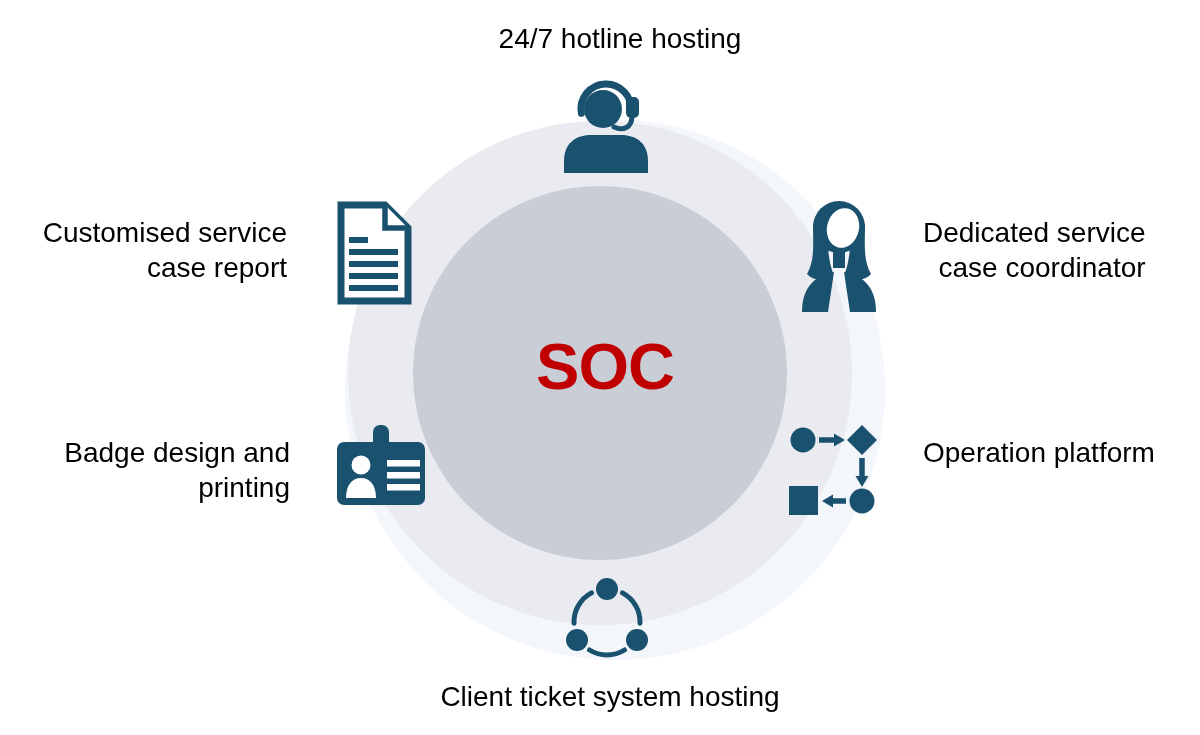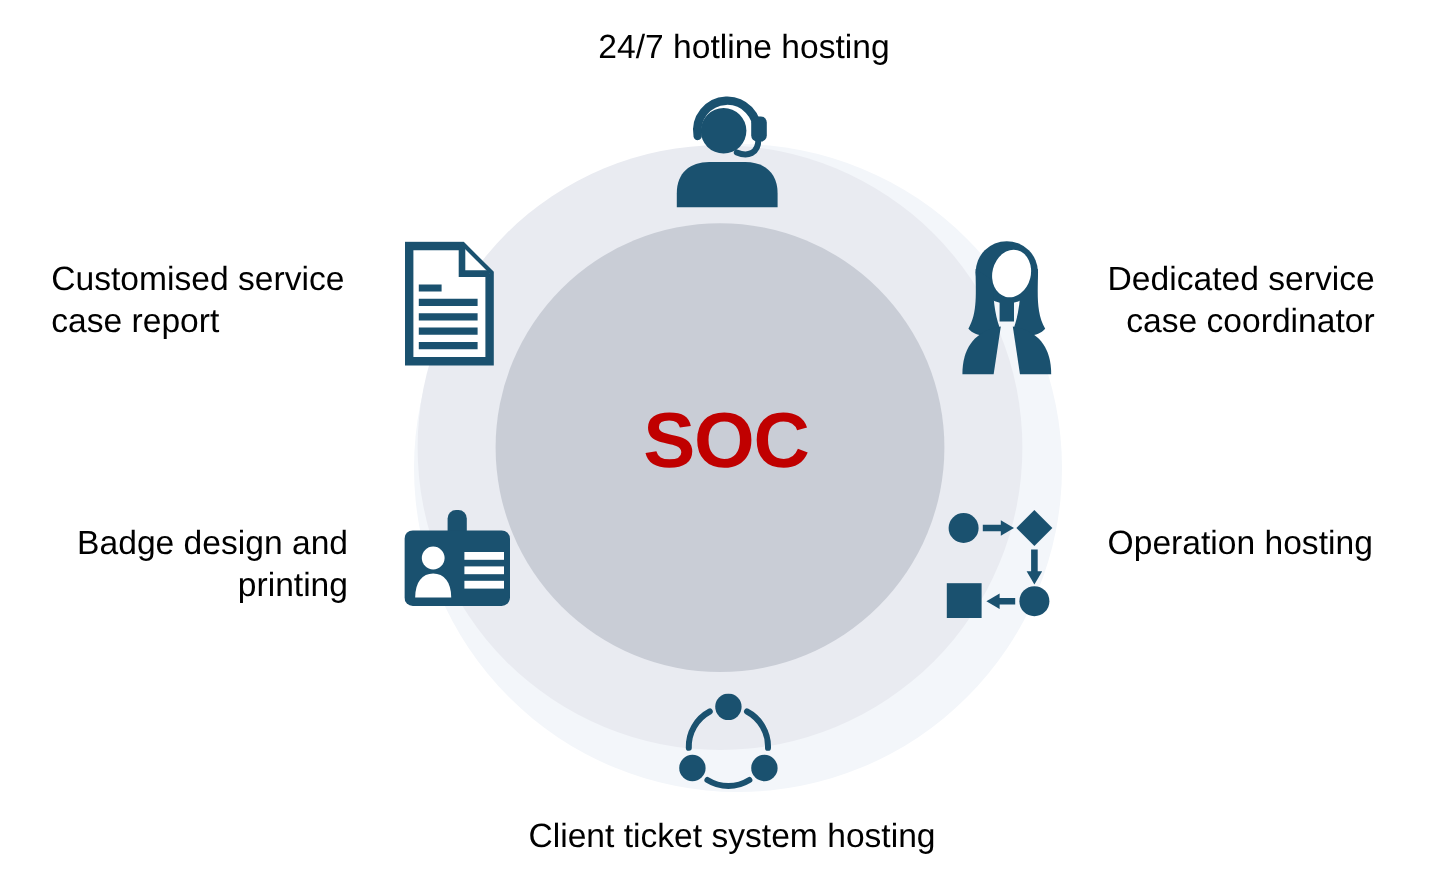--- a/index.html
+++ b/index.html
@@ -15,21 +15,21 @@
   .inner-circle{left:413px;top:186px;width:374px;height:374px;background:var(--inner-circle-color,#c9cdd6);}
   .center-label{
     position:absolute;left:0;top:334px;width:1210px;text-align:center;
     font-size:65px;line-height:65px;font-weight:700;letter-spacing:-1px;
     color:var(--center-text-color,#c00000);
   }
   .label{position:absolute;font-size:28px;line-height:35px;color:var(--label-color,#000);}
   .label span{display:block;}
   .l-hotline{left:20px;top:21px;width:1200px;text-align:center;}
   .l-ticket{left:10px;top:679px;width:1200px;text-align:center;}
-  .l-report{right:913px;top:215px;white-space:nowrap;}
+  .l-report{right:913px;top:215px;text-align:right;white-space:nowrap;}
   .l-coordinator{left:923px;top:215px;white-space:nowrap;text-align:right;}
   .l-badge{right:910px;top:435px;text-align:right;white-space:nowrap;}
   .l-platform{left:923px;top:435px;white-space:nowrap;}
   .icon{position:absolute;color:var(--icon-color,#1a516f);}
   .icon svg{display:block;width:100%;height:100%;}
   .i-headset{left:562px;top:77px;width:88px;height:96px;}
   .i-document{left:335px;top:201px;width:78px;height:104px;}
   .i-woman{left:799px;top:200px;width:80px;height:112px;}
   .i-badge{left:337px;top:425px;width:88px;height:82px;}
   .i-flow{left:788px;top:425px;width:92px;height:92px;}
@@ -69,21 +69,21 @@
       <path d="M14,24 C14,44 16,60 8,74 C15,82 29,81 34,73 C30,62 28,46 29,34 Z" fill="currentColor"></path>
       <path d="M66,24 C66,44 64,60 72,74 C65,82 51,81 46,73 C50,62 52,46 51,34 Z" fill="currentColor"></path>
       <ellipse cx="44" cy="28" rx="16" ry="20" transform="rotate(14 44 28)" fill="#fff"></ellipse>
       <path d="M34,50 L46,50 L46,68 L34,68 Z" fill="currentColor"></path>
       <path d="M3,112 C3,90 13,79 27,74 L35,72 L29,112 Z" fill="currentColor"></path>
       <path d="M77,112 C77,90 67,79 53,74 L45,72 L51,112 Z" fill="currentColor"></path>
     </svg>
   </div>
 
   <div class="label l-platform">
-    <span>Operation hosting</span>
+    <span>Operation platform</span>
   </div>
   <div class="icon i-flow">
     <svg viewBox="0 0 92 92" aria-hidden="true">
       <circle cx="15" cy="15" r="12.5" fill="currentColor"></circle>
       <path d="M74,0 L89,15 L74,30 L59,15 Z" fill="currentColor"></path>
       <circle cx="74" cy="76" r="12.5" fill="currentColor"></circle>
       <rect x="1" y="61" width="29" height="29" fill="currentColor"></rect>
       <line x1="31" y1="15" x2="47" y2="15" stroke="currentColor" stroke-width="5.5"></line>
       <path d="M46,8.5 L57,15 L46,21.5 Z" fill="currentColor"></path>
       <line x1="74" y1="33" x2="74" y2="52" stroke="currentColor" stroke-width="5.5"></line>

